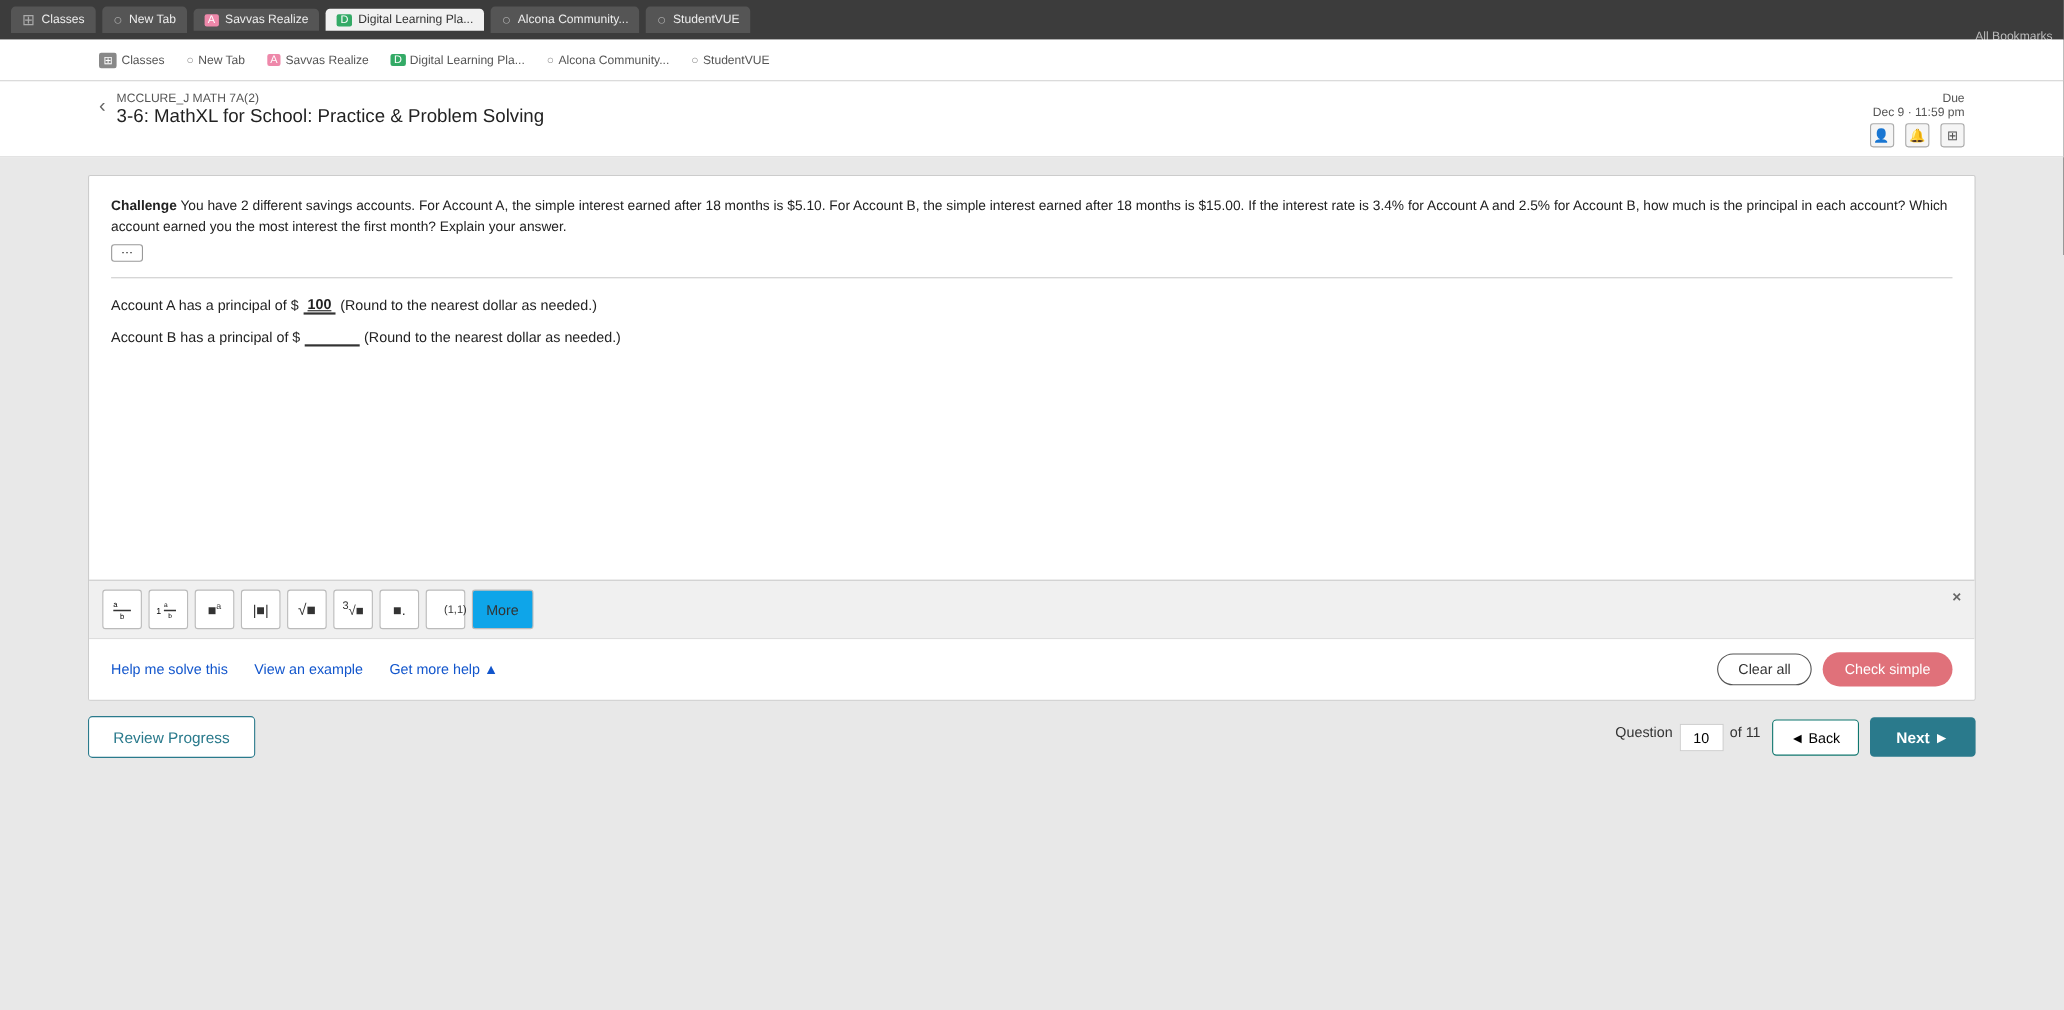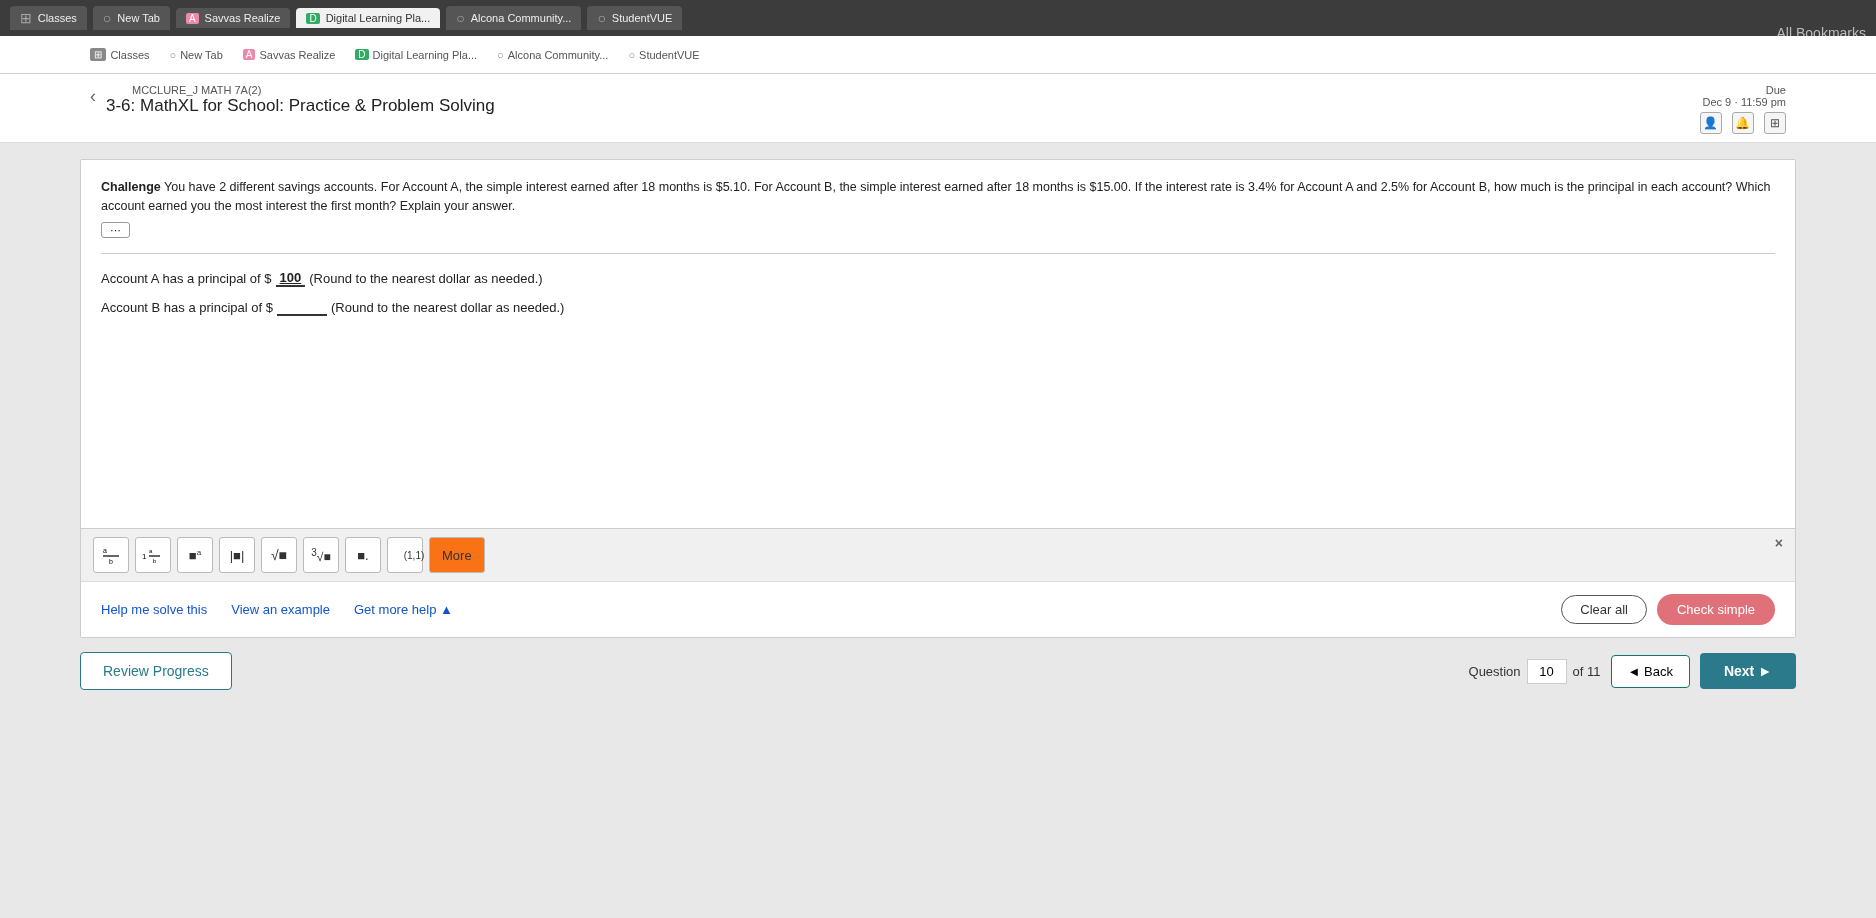--- a/index.html
+++ b/index.html
@@ -71,21 +71,21 @@
       justify-content: space-between;
     }
     .page-header-left { display: flex; align-items: flex-start; gap: 10px; }
     .back-arrow {
       font-size: 18px;
       color: #666;
       cursor: pointer;
       margin-top: 2px;
     }
     .page-title-block {}
-    .breadcrumb { font-size: 11px; color: #555; margin-left: 26px; }
+    .breadcrumb { font-size: 11px; color: #555; }
     .page-title { font-size: 17px; color: #222; font-weight: 500; }
     .page-header-right { font-size: 11px; color: #555; text-align: right; }
     .header-icons { display: flex; gap: 10px; align-items: center; margin-top: 4px; }
     .header-icon-btn {
       width: 22px; height: 22px;
       border: 1px solid #aaa;
       border-radius: 3px;
       display: flex; align-items: center; justify-content: center;
       cursor: pointer;
       background: #f5f5f5;
@@ -189,21 +189,21 @@
       border: 1px solid #bbb;
       border-radius: 3px;
       display: flex; align-items: center; justify-content: center;
       cursor: pointer;
       font-size: 14px;
       color: #333;
     }
     .math-btn-wide {
       padding: 0 12px;
       height: 36px;
-      background: #f97316;
+      background: #0ea5e9;
       border: 1px solid #bbb;
       border-radius: 3px;
       display: flex; align-items: center; justify-content: center;
       cursor: pointer;
       font-size: 13px;
       color: #333;
     }
 
     
     .help-bar {
@@ -259,21 +259,20 @@
       font-size: 14px;
       cursor: pointer;
     }
     .nav-right {
       display: flex;
       align-items: center;
       gap: 10px;
     }
     .question-nav {
       display: flex;
-      align-items: center;
       gap: 6px;
       font-size: 13px;
       color: #333;
     }
     .question-num-box {
       border: 1px solid #ccc;
       padding: 4px 8px;
       font-size: 13px;
       width: 40px;
       text-align: center;
@@ -323,21 +322,21 @@
     <div class="browser-tab">
       <span style="color:#aaa;font-size:14px;">○</span>
       <span>Alcona Community...</span>
     </div>
     <div class="browser-tab">
       <span style="color:#aaa;font-size:14px;">○</span>
       <span>StudentVUE</span>
     </div>
   </div>
   <div style="flex:1;"></div>
-  <span style="font-size:14px;color:#bbb;margin-top:30px;">All Bookmarks</span>
+  <span style="font-size:11px;color:#bbb;margin-top:30px;">All Bookmarks</span>
 </div>
 
 <div class="main-wrapper">
 
   <div class="top-nav">
     <div class="nav-item">
       <span style="background:#888;color:#fff;border-radius:2px;padding:1px 4px;font-size:10px;">⊞</span>
       <span>Classes</span>
     </div>
     <div class="nav-item">

